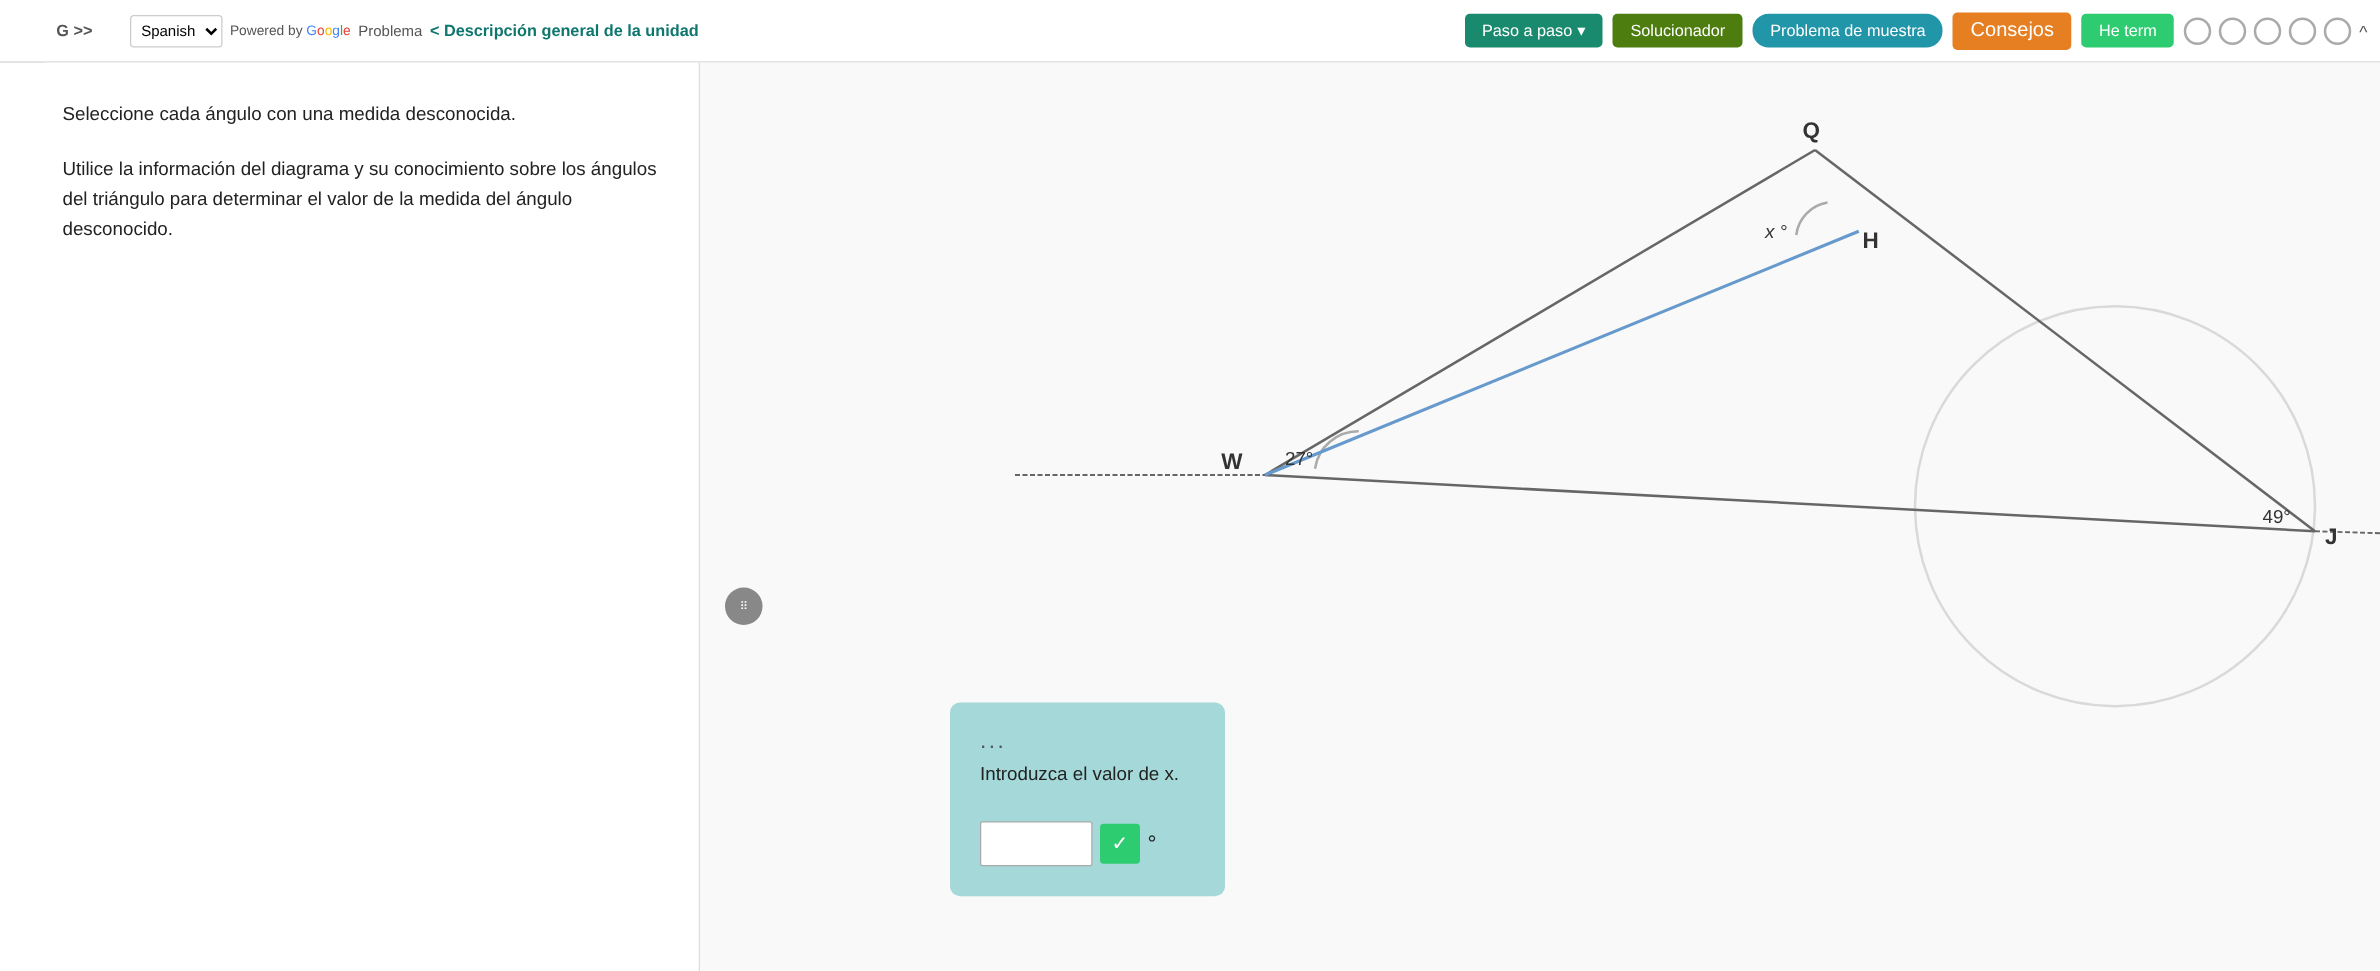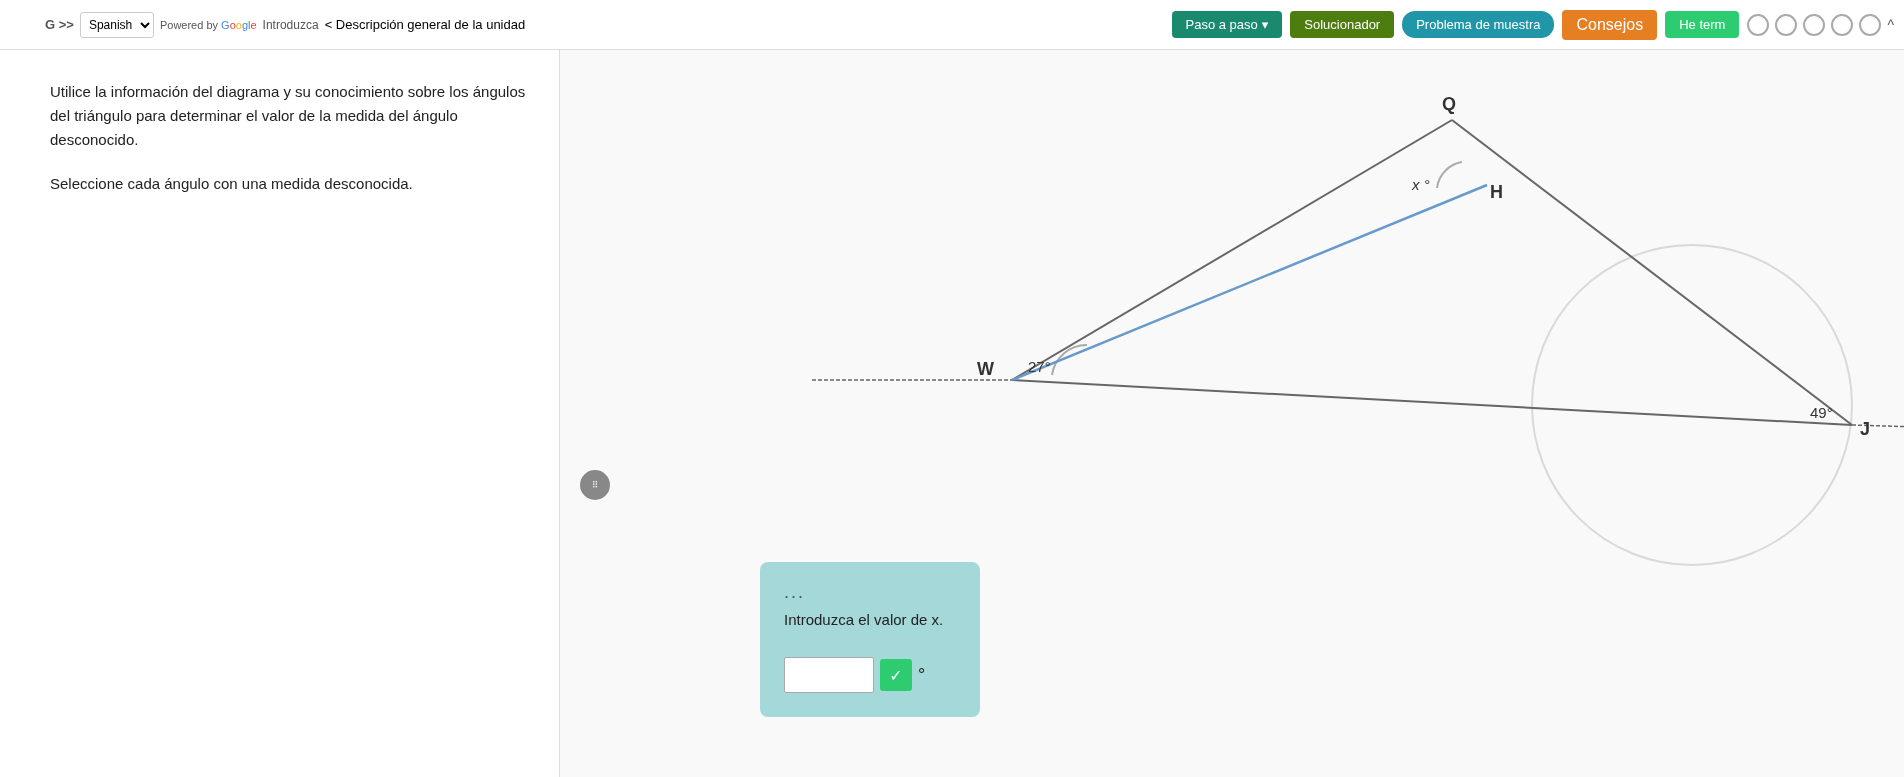--- a/index.html
+++ b/index.html
@@ -37,38 +37,40 @@
       font-weight: bold;
     }
 
     .language-select {
       border: 1px solid #ccc;
       border-radius: 3px;
       padding: 2px 4px;
       font-size: 12px;
       height: 26px;
       background: #fff;
+      margin-left: 24px;
     }
 
     .powered-by {
       font-size: 11px;
       color: #555;
       white-space: nowrap;
     }
 
     .translate-btn {
       font-size: 12px;
       color: #555;
       font-weight: 500;
     }
 
     .unit-link {
       font-size: 13px;
-      color: #000000;
+      color: #0f766e;
       text-decoration: none;
+      font-weight: bold;
     }
 
     .btn-paso {
       background: #1a8a6e;
       color: #fff;
       border: none;
       border-radius: 4px;
       padding: 6px 14px;
       font-size: 13px;
       cursor: pointer;
@@ -275,21 +277,21 @@
 
 <div class="toolbar" style="padding-left: 45px;">
   <div class="toolbar-left">
     <span class="g-breadcrumb">G &gt;&gt;</span>
     <select class="language-select">
       <option>Spanish</option>
     </select>
     <span class="powered-by">
       Powered by <span style="color:#4285f4">G</span><span style="color:#ea4335">o</span><span style="color:#fbbc05">o</span><span style="color:#4285f4">g</span><span style="color:#34a853">l</span><span style="color:#ea4335">e</span>
     </span>
-    <span class="translate-btn">Introduzca</span>
+    <span class="translate-btn">Problema</span>
     <span class="unit-link">&lt; Descripción general de la unidad</span>
   </div>
 
   <div class="toolbar-spacer"></div>
 
   <button class="btn-paso">
     <span>Paso a paso</span>
     <span>▾</span>
   </button>
   <button class="btn-solucionador">Solucionador</button>
@@ -304,22 +306,22 @@
     <div class="circle-icon"></div>
     <div class="circle-icon"></div>
     <span class="chevron-up">^</span>
   </div>
 </div>
 
 <div class="main-content">
 
   <div class="left-panel" style="padding-left: 50px;">
     <div class="left-panel-text">
+      <p>Seleccione cada ángulo con una medida desconocida.</p>
       <p>Utilice la información del diagrama y su conocimiento sobre los ángulos del triángulo para determinar el valor de la medida del ángulo desconocido.</p>
-      <p>Seleccione cada ángulo con una medida desconocida.</p>
     </div>
   </div>
 
   <div class="right-panel">
 
     <svg class="diagram-svg" viewBox="0 0 1340 727" preserveAspectRatio="xMidYMid meet">
 
       <ellipse cx="1130" cy="355" rx="160" ry="160" fill="none" stroke="#ccc" stroke-width="2" opacity="0.7"></ellipse>
 
       <path d="M 490 325 A 35 35 0 0 1 525 295" fill="none" stroke="#aaa" stroke-width="2"></path>

